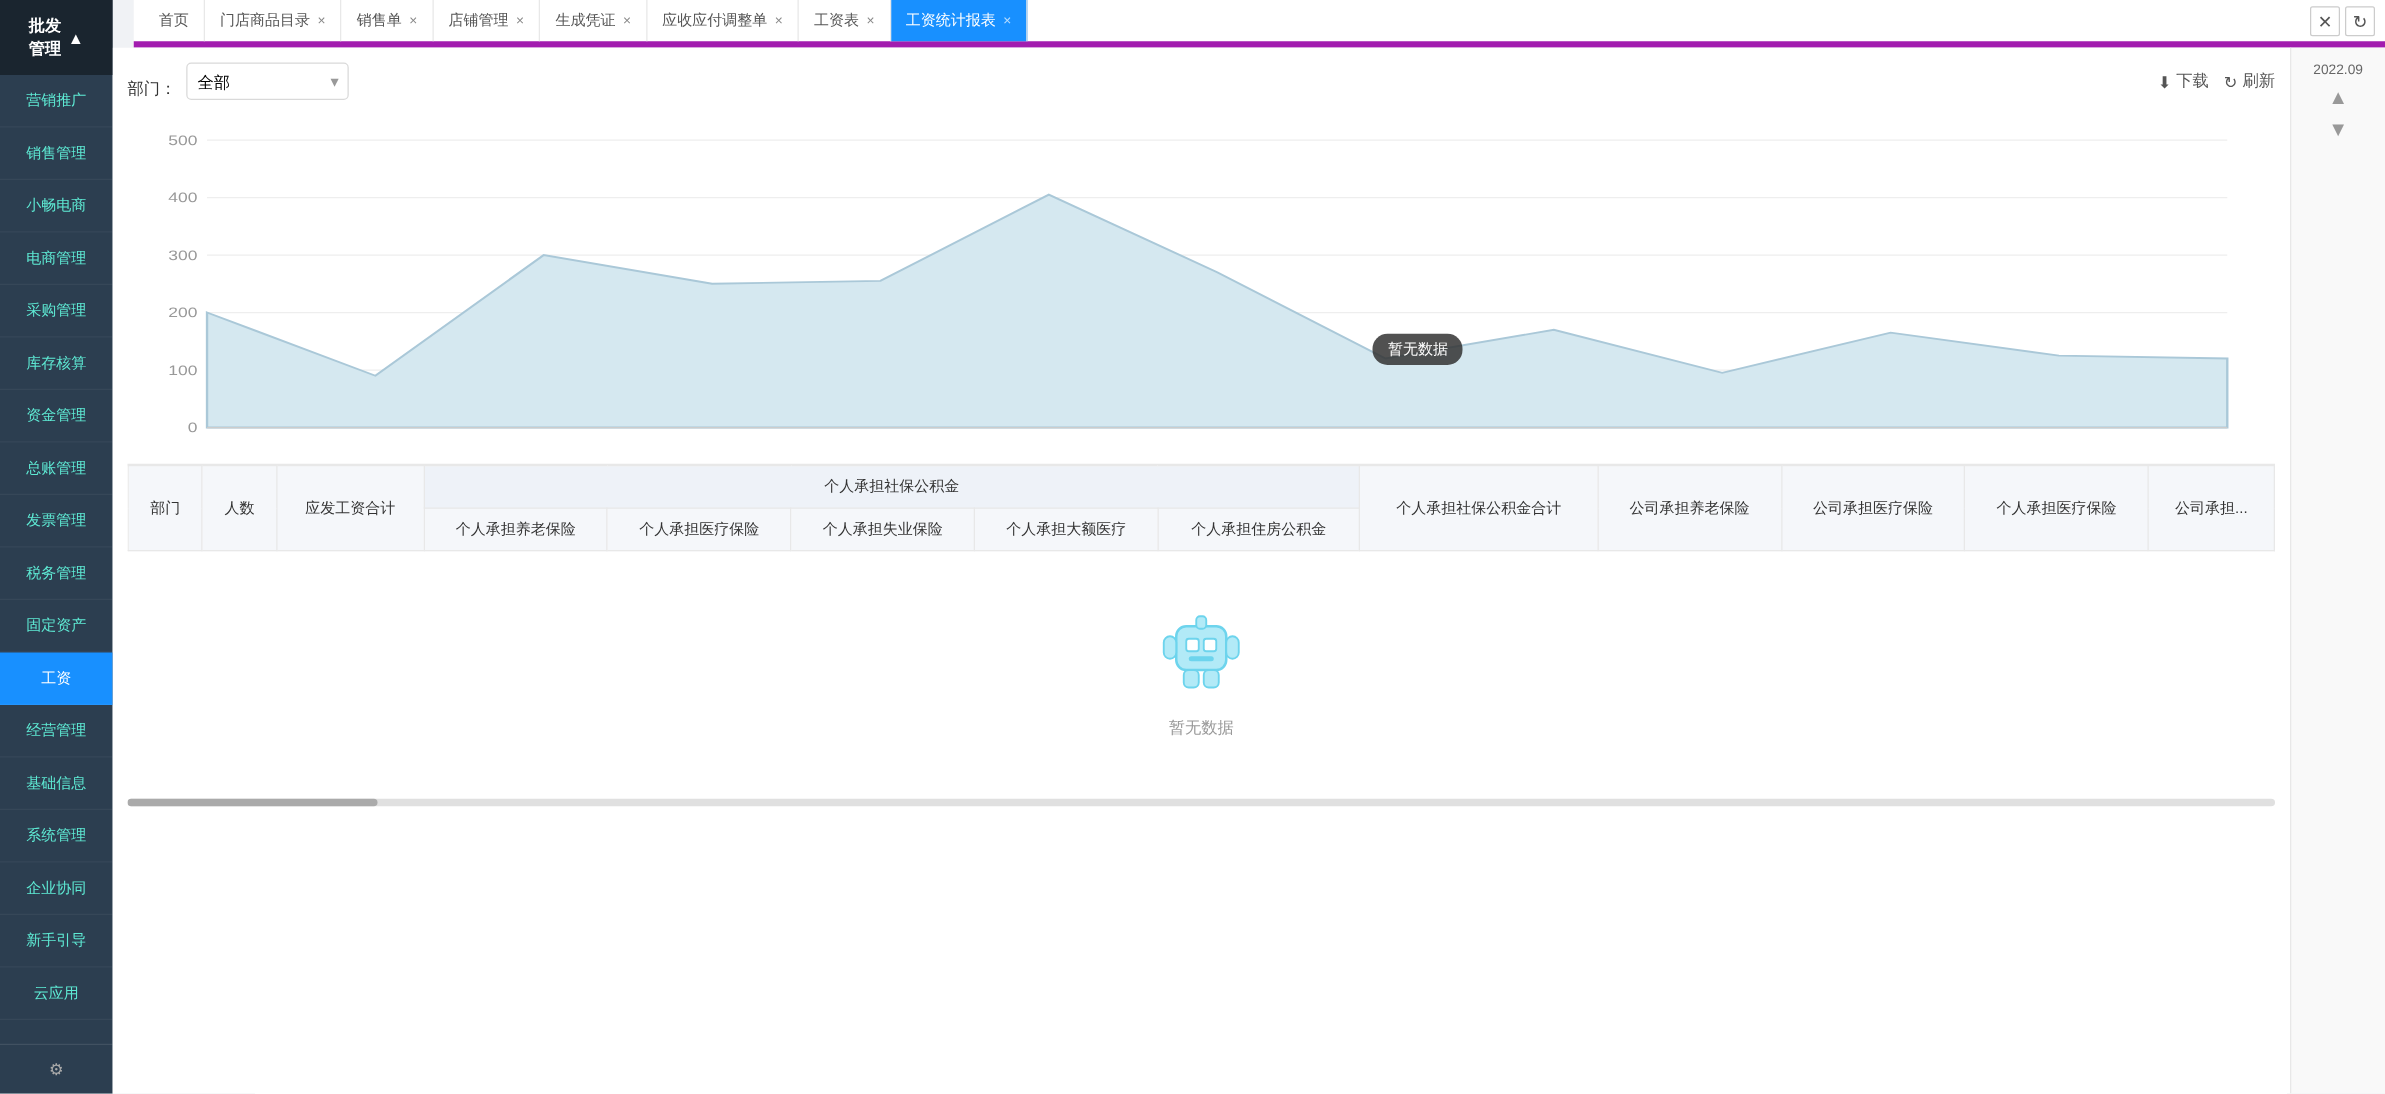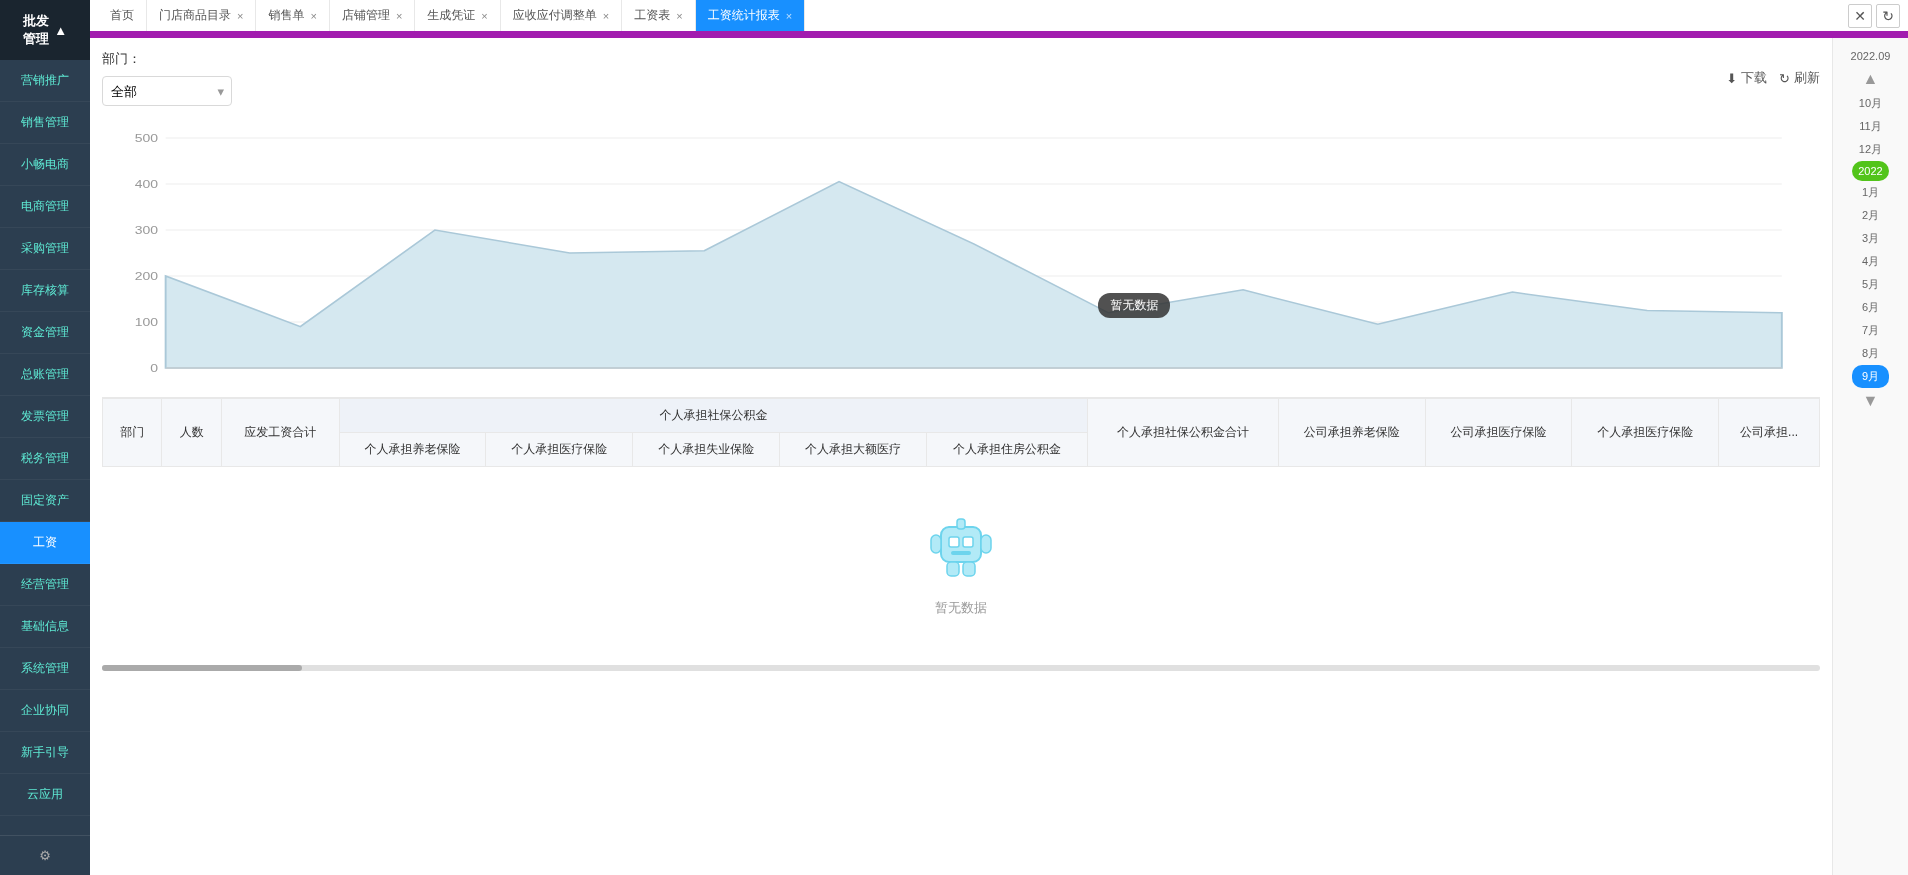--- a/index.html
+++ b/index.html
@@ -48,27 +48,28 @@
     .main {
       flex: 1;
       display: flex;
       flex-direction: column;
       overflow: hidden;
     }
 
     
     .tab-bar {
       background: white;
-      border-bottom: 7px solid #a21caf;
+      border-bottom: 5px solid #a21caf;
       display: flex;
       align-items: center;
       padding: 0 8px;
       height: 38px;
       flex-shrink: 0;
       overflow: hidden;
+      margin-left: 17px;
     }
     .tab-item {
       display: flex;
       align-items: center;
       padding: 0 12px;
       height: 38px;
       font-size: 12px;
       color: #555;
       cursor: pointer;
       white-space: nowrap;
@@ -134,23 +135,22 @@
 
     
     .toolbar {
       display: flex;
       align-items: center;
       justify-content: space-between;
       margin-bottom: 12px;
     }
     .toolbar-left {
       display: flex;
-      align-items: flex-start;
+      align-items: flex-end;
       gap: 8px;
-      flex-direction: column;
     }
     .toolbar-label { font-size: 13px; color: #333; }
     .toolbar-select {
       width: 130px;
       height: 30px;
       border: 1px solid #d9d9d9;
       border-radius: 4px;
       padding: 0 24px 0 8px;
       font-size: 13px;
       appearance: none;
@@ -457,31 +457,16 @@
           <div class="scroll-indicator">
             <div class="scroll-thumb"></div>
           </div>
         </div>
       </div>
     </div>
 
     <div class="timeline-sidebar">
       <div class="timeline-year-label">2022.09</div>
       <div class="timeline-nav">▲</div>
-      <div id="timeline-months-container">
-          <div class="timeline-month">10月</div>
-          <div class="timeline-month">11月</div>
-          <div class="timeline-month">12月</div>
-          <div class="timeline-month highlighted">2022</div>
-          <div class="timeline-month">1月</div>
-          <div class="timeline-month">2月</div>
-          <div class="timeline-month">3月</div>
-          <div class="timeline-month">4月</div>
-          <div class="timeline-month">5月</div>
-          <div class="timeline-month">6月</div>
-          <div class="timeline-month">7月</div>
-          <div class="timeline-month">8月</div>
-          <div class="timeline-month active">9月</div>
-        </div>
       <div class="timeline-nav">▼</div>
     </div>
   </div>
 </div>
 
 </body></html>

